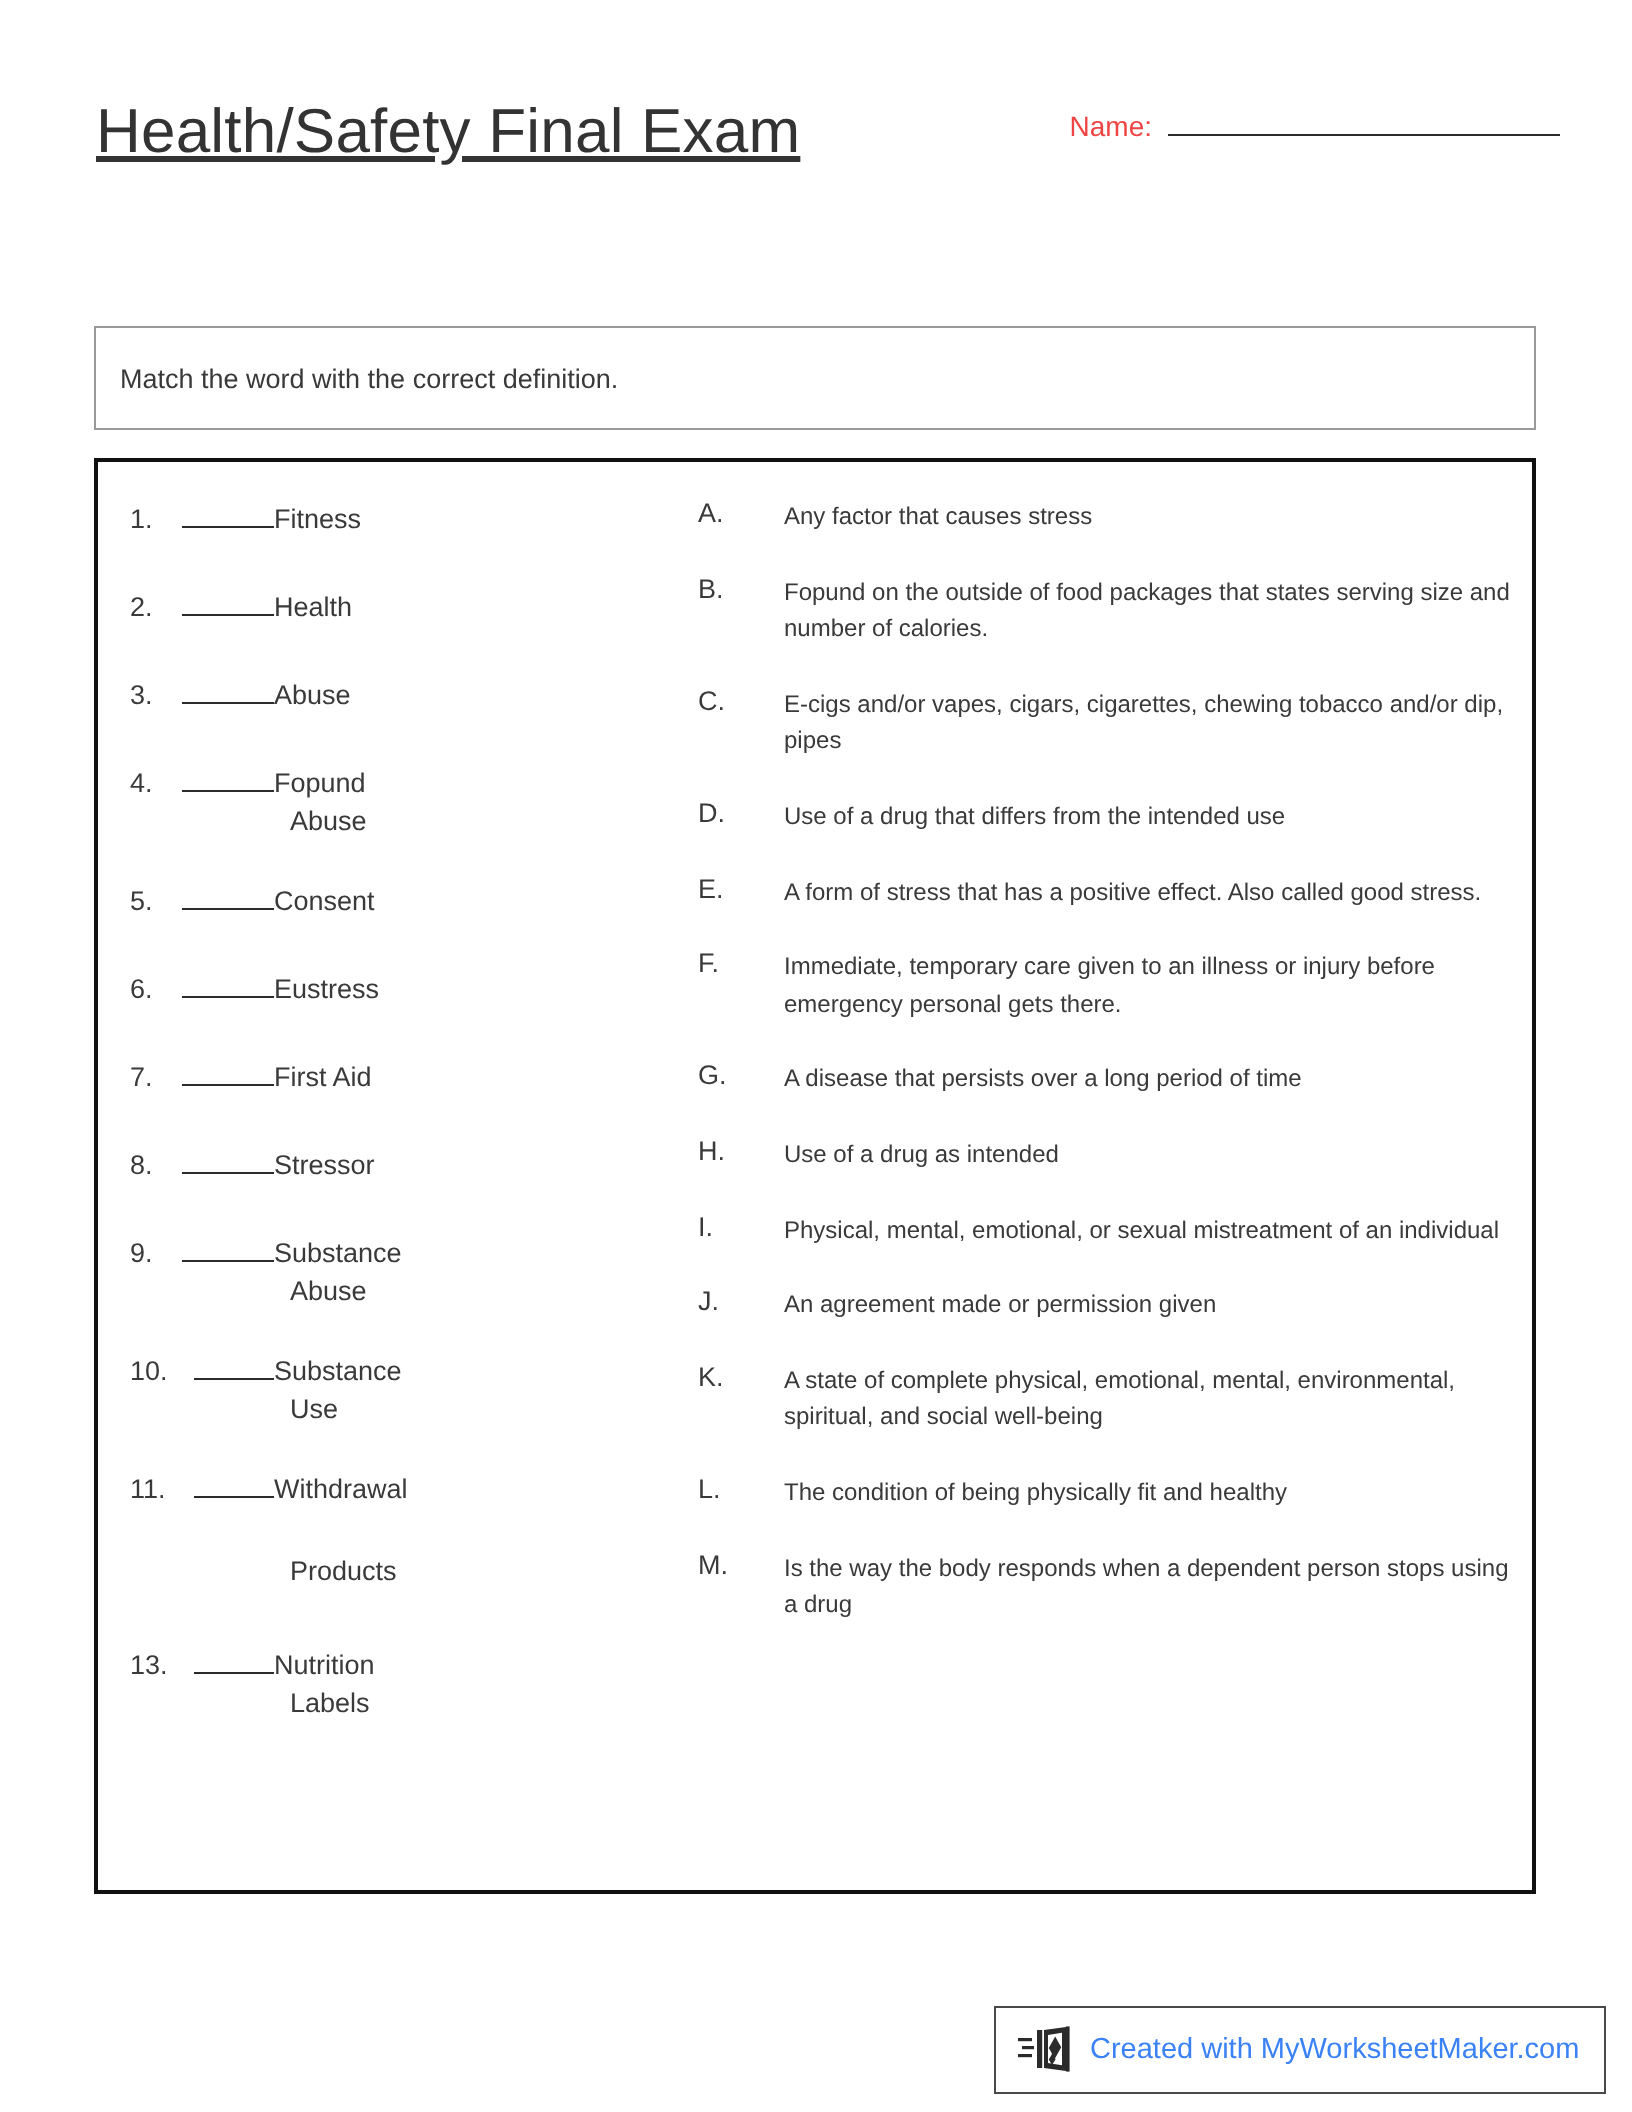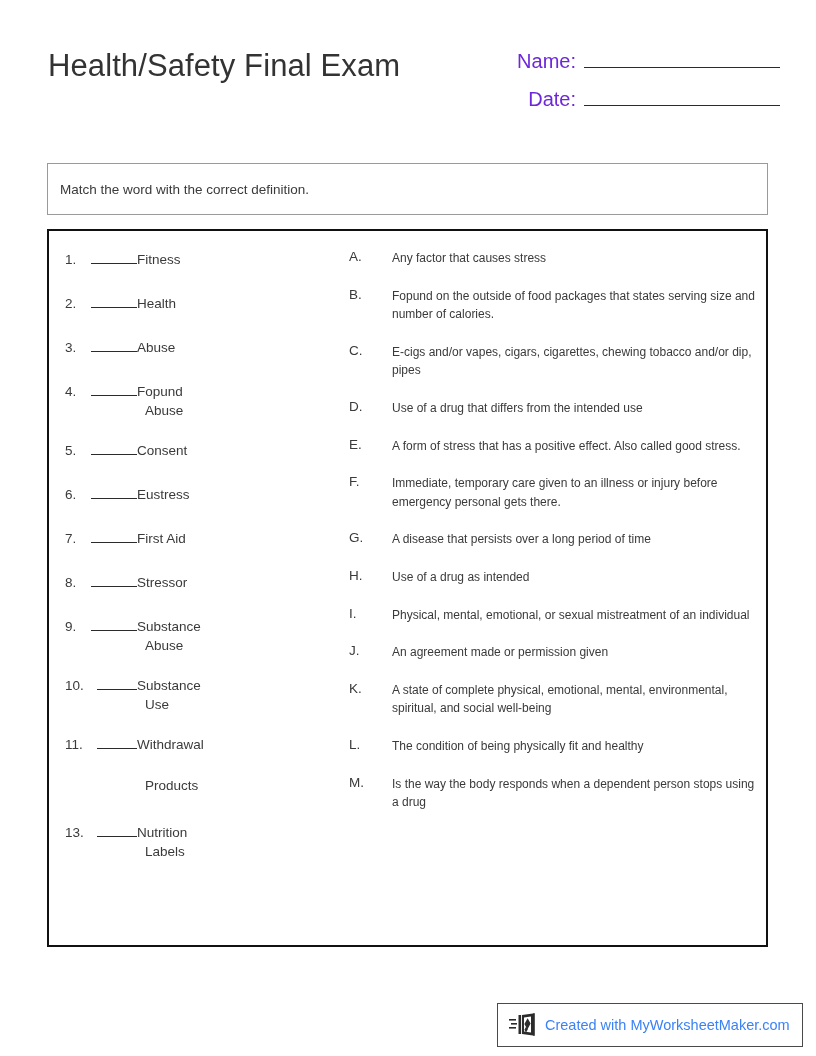--- a/index.html
+++ b/index.html
@@ -26,36 +26,37 @@
   }
   .worksheet-title {
     position: absolute;
     left: 48px;
     top: 48px;
     font-size: 31px;
     font-weight: 300;
     letter-spacing: 0.1px;
     color: #333333;
     white-space: nowrap;
+    text-decoration: underline;
   }
   .namedate {
     position: absolute;
     left: 500px;
     top: 50px;
     width: 280px;
   }
   .namedate-row {
     display: flex;
     align-items: baseline;
     justify-content: flex-end;
     height: 38px;
   }
   .namedate-label {
-    font-size: 20px;
-    color: #6d28d9;
+    font-size: 14px;
+    color: #ef4444;
     margin-right: 8px;
     white-space: nowrap;
   }
   .namedate-line {
     display: inline-block;
     width: 196px;
     border-bottom: 1.3px solid #2b2b2b;
     height: 17px;
   }
 
@@ -196,24 +197,20 @@
 </style>
 </head>
 <body>
 
 <div class="header">
   <div class="worksheet-title">Health/Safety Final Exam</div>
 
   <div class="namedate">
     <div class="namedate-row">
       <span class="namedate-label">Name:</span>
-      <span class="namedate-line"></span>
-    </div>
-    <div class="namedate-row">
-      <span class="namedate-label">Date:</span>
       <span class="namedate-line"></span>
     </div>
   </div>
 </div>
 
 <div class="instruction-box">
   <span class="instruction-text">Match the word with the correct definition.</span>
 </div>
 
 <div class="match-panel">

